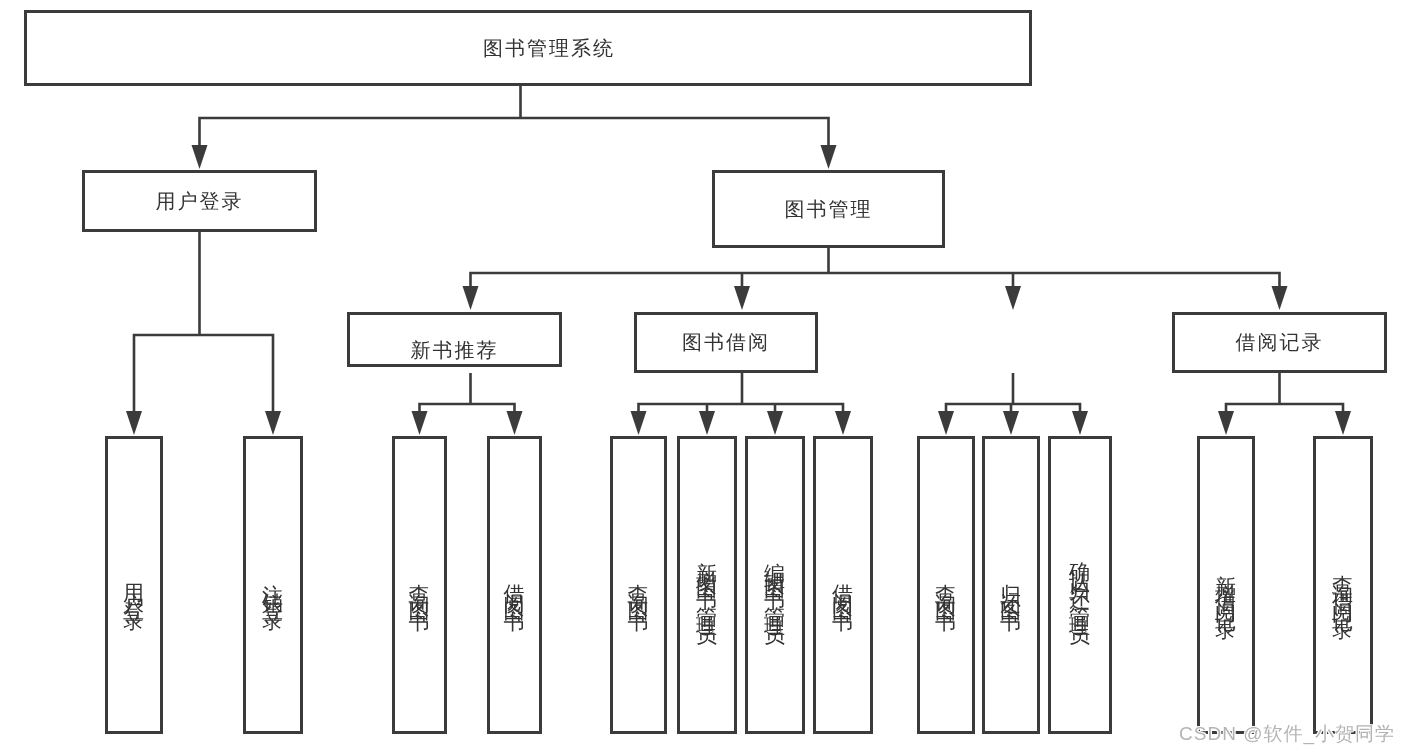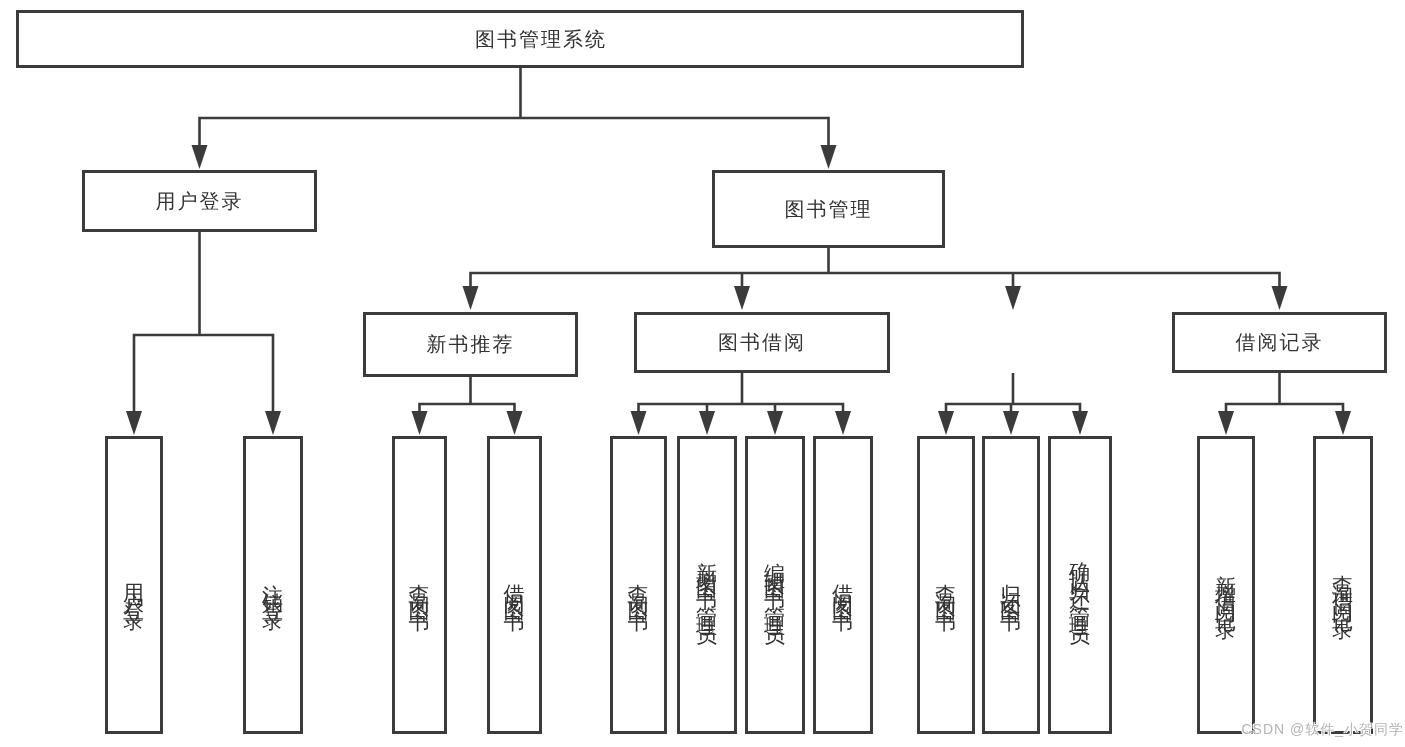--- a/index.html
+++ b/index.html
@@ -34,22 +34,22 @@
   .leaf .v-label {
     writing-mode: vertical-rl;
     text-orientation: mixed;
     font-size: 21px;
     letter-spacing: 9px;
     line-height: 1.0;
   }
   .watermark {
     position: absolute;
     top: 721px;
-    right: 1px;
-    font-size: 14px;
+    right: 10px;
+    font-size: 19px;
     color: #b4b4b4;
     letter-spacing: 1px;
     white-space: nowrap;
     text-shadow: 1px 1px 0 #ffffff, -1px -1px 0 #ffffff, 1px -1px 0 #ffffff, -1px 1px 0 #ffffff;
     z-index: 5;
   }
 </style>
 </head>
 <body>
 
@@ -91,35 +91,35 @@
       <polygon points="767,411 783,411 775,435"></polygon>
       <polygon points="835,411 851,411 843,435"></polygon>
       <polygon points="938,411 954,411 946,435"></polygon>
       <polygon points="1003,411 1019,411 1011,435"></polygon>
       <polygon points="1072,411 1088,411 1080,435"></polygon>
       <polygon points="1218,411 1234,411 1226,435"></polygon>
       <polygon points="1335,411 1351,411 1343,435"></polygon>
     </g>
   </svg>
 
-  <div class="node" style="left:16px; top:10px; width:1008px; height:58px;padding-left:42px;">
+  <div class="node" style="left:24px; top:10px; width:1008px; height:76px;padding-left:42px;">
     <span class="h-label">图书管理系统</span>
   </div>
 
   <div class="node" style="left:82px; top:170px; width:235px; height:62px;">
     <span class="h-label">用户登录</span>
   </div>
   <div class="node" style="left:712px; top:170px; width:233px; height:78px;">
     <span class="h-label">图书管理</span>
   </div>
 
-  <div class="node" style="left:363px; top:312px; width:215px; height:65px;">
+  <div class="node" style="left:347px; top:312px; width:215px; height:55px;align-items:flex-end;">
     <span class="h-label">新书推荐</span>
   </div>
-  <div class="node" style="left:634px; top:312px; width:256px; height:61px;text-align:right;">
+  <div class="node" style="left:634px; top:312px; width:184px; height:61px;text-align:right;">
     <span class="h-label">图书借阅</span>
   </div>
   <div class="node" style="left:1172px; top:312px; width:215px; height:61px;justify-content:center;">
     <span class="h-label">借阅记录</span>
   </div>
 
   <div class="node leaf" style="left:105px; top:436px; width:58px; height:298px;">
     <span class="v-label">用户登录</span>
   </div>
   <div class="node leaf" style="left:243px; top:436px; width:60px; height:298px;">

